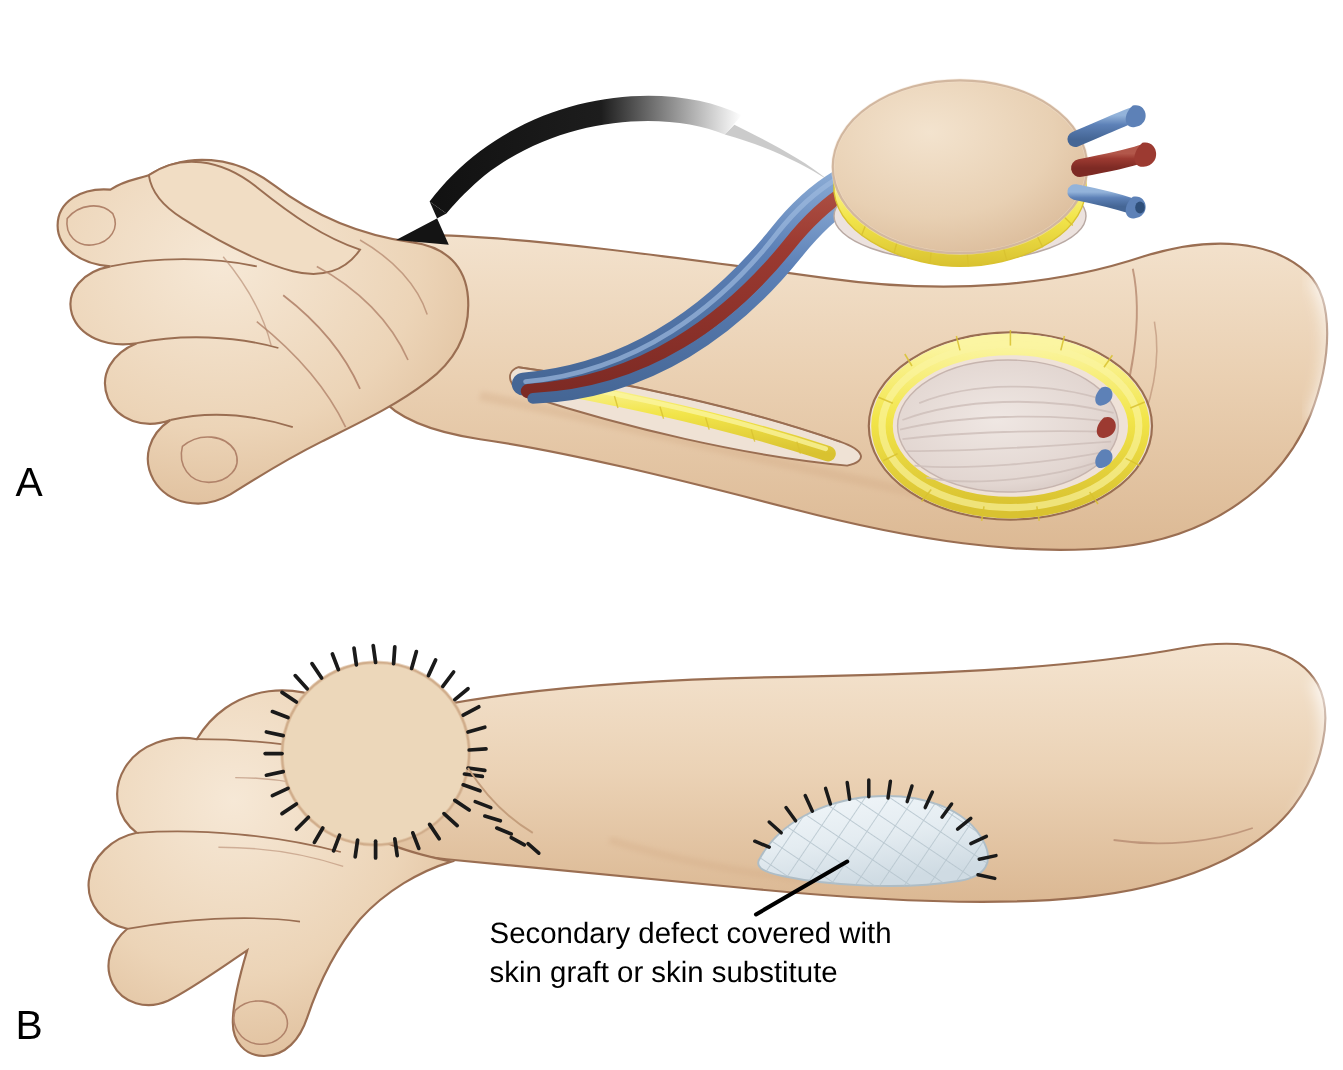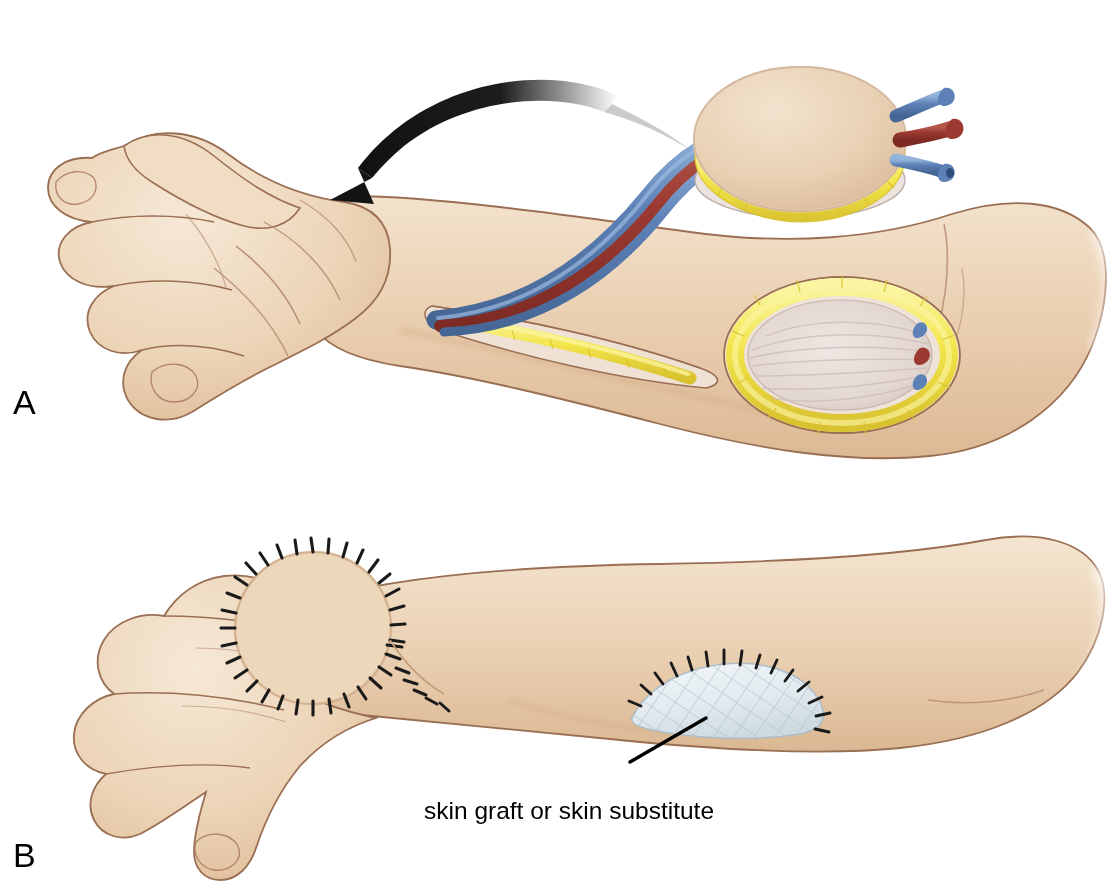--- a/index.html
+++ b/index.html
@@ -7,21 +7,21 @@
        font-family:"Liberation Sans","DejaVu Sans",sans-serif;}
   .stage{position:absolute;inset:0;width:1119px;height:892px;background:#fff;}
   svg.fig{position:absolute;left:0;top:0;width:1119px;height:892px;display:block;}
   .panel-label{position:absolute;font-size:34px;color:#000;font-weight:400;
                letter-spacing:0.5px;line-height:1;}
   #label-a{left:13px;top:385px;}
   #label-b{left:13px;top:838px;}
   .caption{position:absolute;font-size:24.5px;color:#000;line-height:1.32;
            white-space:nowrap;}
   #cap-line1{left:408px;top:763px;}
-  #cap-line2{left:424px;top:795px;}
+  #cap-line2{left:408px;top:795px;}
 </style>
 </head>
 <body>
 
 <div class="stage">
 
   <svg class="fig" viewBox="0 0 1119 892" xmlns="http://www.w3.org/2000/svg">
     <defs>
       <linearGradient id="gSkinArm" x1="0" y1="0" x2="0" y2="1">
         <stop offset="0%" stop-color="#f3e2cd"></stop>
@@ -385,15 +385,16 @@
         </g>
       </g>
 
       <line x1="706" y1="718" x2="630" y2="762" stroke="#000000" stroke-width="3.4" stroke-linecap="round"></line>
     </g>
   </svg>
 
   <div class="panel-label" id="label-a">A</div>
   <div class="panel-label" id="label-b">B</div>
 
+  <div class="caption" id="cap-line1">Secondary defect covered with</div>
   <div class="caption" id="cap-line2">skin graft or skin substitute</div>
 
 </div>
 
 </body></html>

